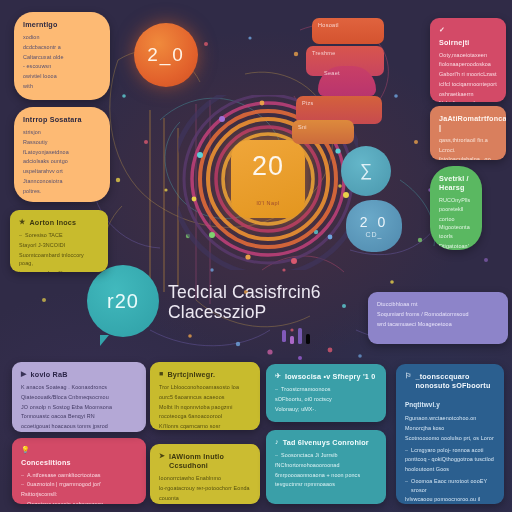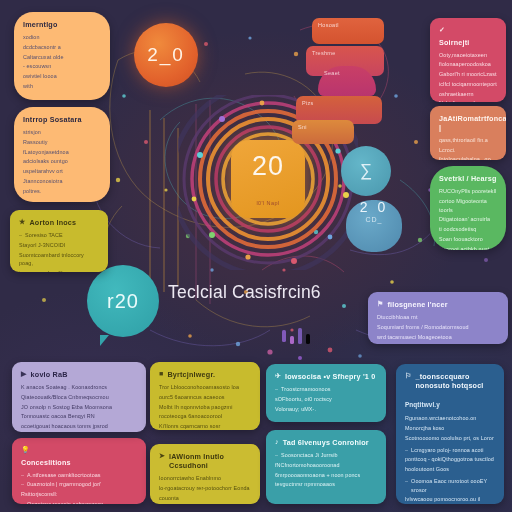--- a/index.html
+++ b/index.html
@@ -49,21 +49,21 @@
   .ball-orange span{font-size:19px;color:#fff3e6;letter-spacing:2px;}
   
   .ball-teal-a{
     position:absolute;left:341px;top:146px;width:50px;height:50px;border-radius:50%;
     background:radial-gradient(circle at 40% 34%,#64b6c9,#4a97ad);
     display:flex;align-items:center;justify-content:center;
   }
   .ball-teal-b{
     position:absolute;left:346px;top:200px;width:56px;height:52px;border-radius:46%;
     background:radial-gradient(circle at 40% 34%,#6aa9c9,#4f89ad);
-    display:flex;flex-direction:column;align-items:center;
+    display:flex;flex-direction:column;align-items:center;justify-content:center;
   }
   .ball-teal-b .n{font-size:14px;color:#eaf4fa;letter-spacing:3px;line-height:1;}
   .ball-teal-b .t{font-size:7px;color:#d4e6f0;letter-spacing:1px;margin-top:2px;}
   .ball-teal-c{
     position:absolute;left:87px;top:265px;width:72px;height:72px;border-radius:50%;
     background:radial-gradient(circle at 40% 34%,#41b9bd,#2f9fa6);
     display:flex;align-items:center;justify-content:center;
   }
   .ball-teal-c span{font-size:20px;color:#e9fbfb;letter-spacing:1px;}
   .ball-teal-c:after{
@@ -299,20 +299,21 @@
   </div>
   <div class="mod" style="left:296px;top:96px;width:86px;height:28px;background:linear-gradient(180deg,#d4613c,#c74a4f);">
     <div class="mod-label blurtxt">Pizs</div>
   </div>
   <div class="mod" style="left:292px;top:120px;width:62px;height:24px;background:linear-gradient(180deg,#dd8a3c,#cc6a3c);">
     <div class="mod-label blurtxt">Sni</div>
   </div>
 
   <div class="title">
     <div class="l1">Teclcial Casisfrcin6</div>
+    <div class="l2">ClacesszioP</div>
   </div>
 
   <div class="card light" style="left:14px;top:12px;width:96px;height:88px;">
     <div class="hd blurtxt">
       <span>Imerntlgo</span>
     </div>
     <ul>
       <li class="blurtxt">xodion</li>
       <li class="blurtxt">dcdcbacsontr a</li>
       <li class="blurtxt">Caltarcuxat olde</li>
@@ -373,40 +374,36 @@
     <div class="hd blurtxt">
       <span>JaAtiRomatrtfoncag |</span>
     </div>
     <ul>
       <li class="blurtxt">qass,thtroriaoil fin.a</li>
       <li class="blurtxt">Lcroci. fotoloaculabalna,_go</li>
 
     </ul>
   </div>
 
-  <div class="card c-green" style="left:430px;top:166px;width:76px;height:84px;border-radius:23px;">
+  <div class="card c-green" style="left:430px;top:166px;width:52px;height:84px;border-radius:23px;">
     <div class="hd blurtxt">
       <span>Svetrkl / Hearsg</span>
     </div>
     <ul>
       <li class="blurtxt">RUCOnyPlls pooretekll</li>
       <li class="blurtxt">cortoo Migooteonta toorls</li>
       <li class="blurtxt">Dtigatotoan' acnuirla</li>
       <li class="blurtxt">ti oodcsodetisq</li>
       <li class="blurtxt">Soan foouacktoro</li>
       <li class="blurtxt">Osoroot acthkb nuat</li>
 
     </ul>
   </div>
 
   <div class="card c-lilac" style="left:368px;top:292px;width:140px;height:52px;">
-    <div class="hd blurtxt">
-      <span class="ico">⚑</span>
-      <span>filosgnene l'ncer</span>
-    </div>
     <ul>
       <li class="blurtxt">Dtuccibhloaa rnt</li>
       <li class="blurtxt">Soqumiard froms / Romodatormsoud</li>
       <li class="blurtxt">wrd tacamuaeci Moageoetooa</li>
     </ul>
   </div>
 
   <div class="card c-crimson" style="left:12px;top:438px;width:134px;height:66px;">
     <div class="hd blurtxt">
       <span class="ico">💡</span>
@@ -497,21 +494,21 @@
         </li>
       <li class="blurtxt">fNCfnortomohoaooroonad</li>
       <li class="blurtxt">6mrpoooaonnoaona + noon poncs</li>
       <li class="blurtxt">tevguctnrsr npmmoaaos</li>
     </ul>
   </div>
 
   <div class="card c-navy" style="left:396px;top:364px;width:108px;height:140px;">
     <div class="hd blurtxt">
       <span class="ico">⚐</span>
-      <span>_toonsccquaro nonosuto hotqsocl</span>
+      <span>_toonsccquaro nonosuto sOFboortu</span>
     </div>
     <ul style="margin-top:10px;">
       <li class="blurtxt" style="font-size:6.4px;font-weight:bold;margin-bottom:4px;">Pnqtitwvl.y</li>
       <li class="blurtxt">Rgunaon.wrctaenotcohoo.on</li>
       <li class="blurtxt">Monorcjha koso</li>
       <li class="blurtxt">Scotnoooomo ooolulso prt, os Loror</li>
       <li class="blurtxt" style="margin-top:3px;">
           <span class="dash">–</span>
           <span>Lcmgyaro poloj- ronnoa acoti</span>
         </li>

